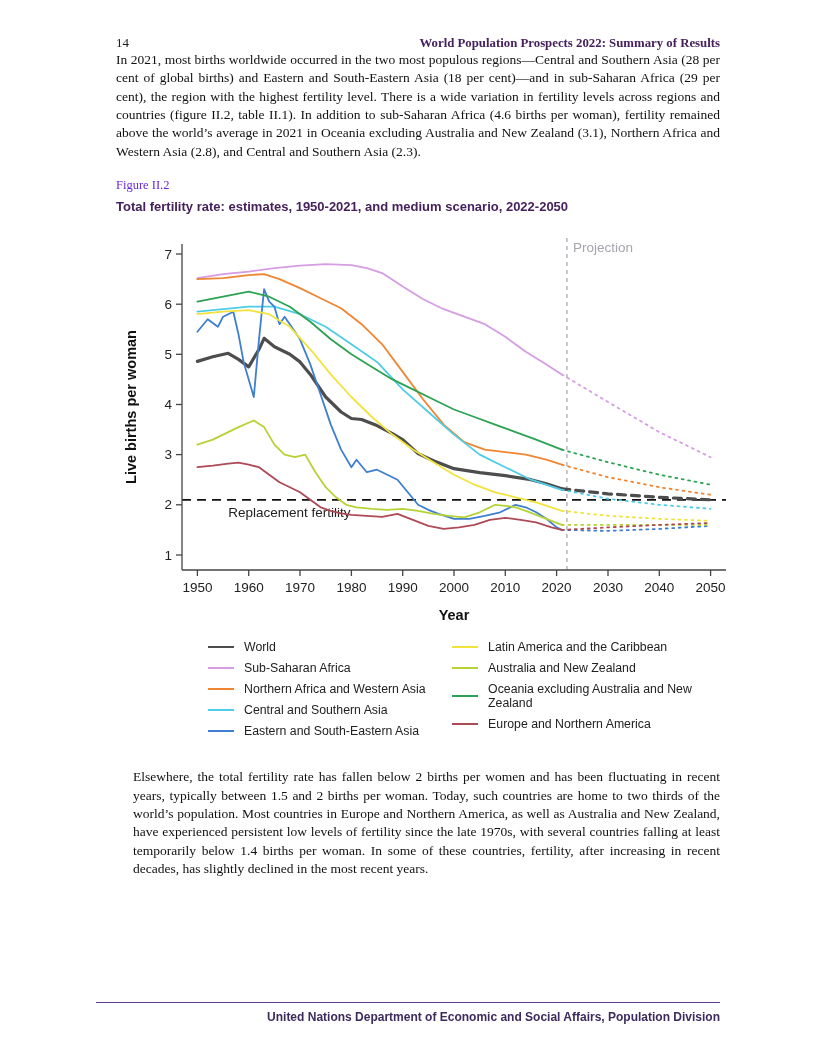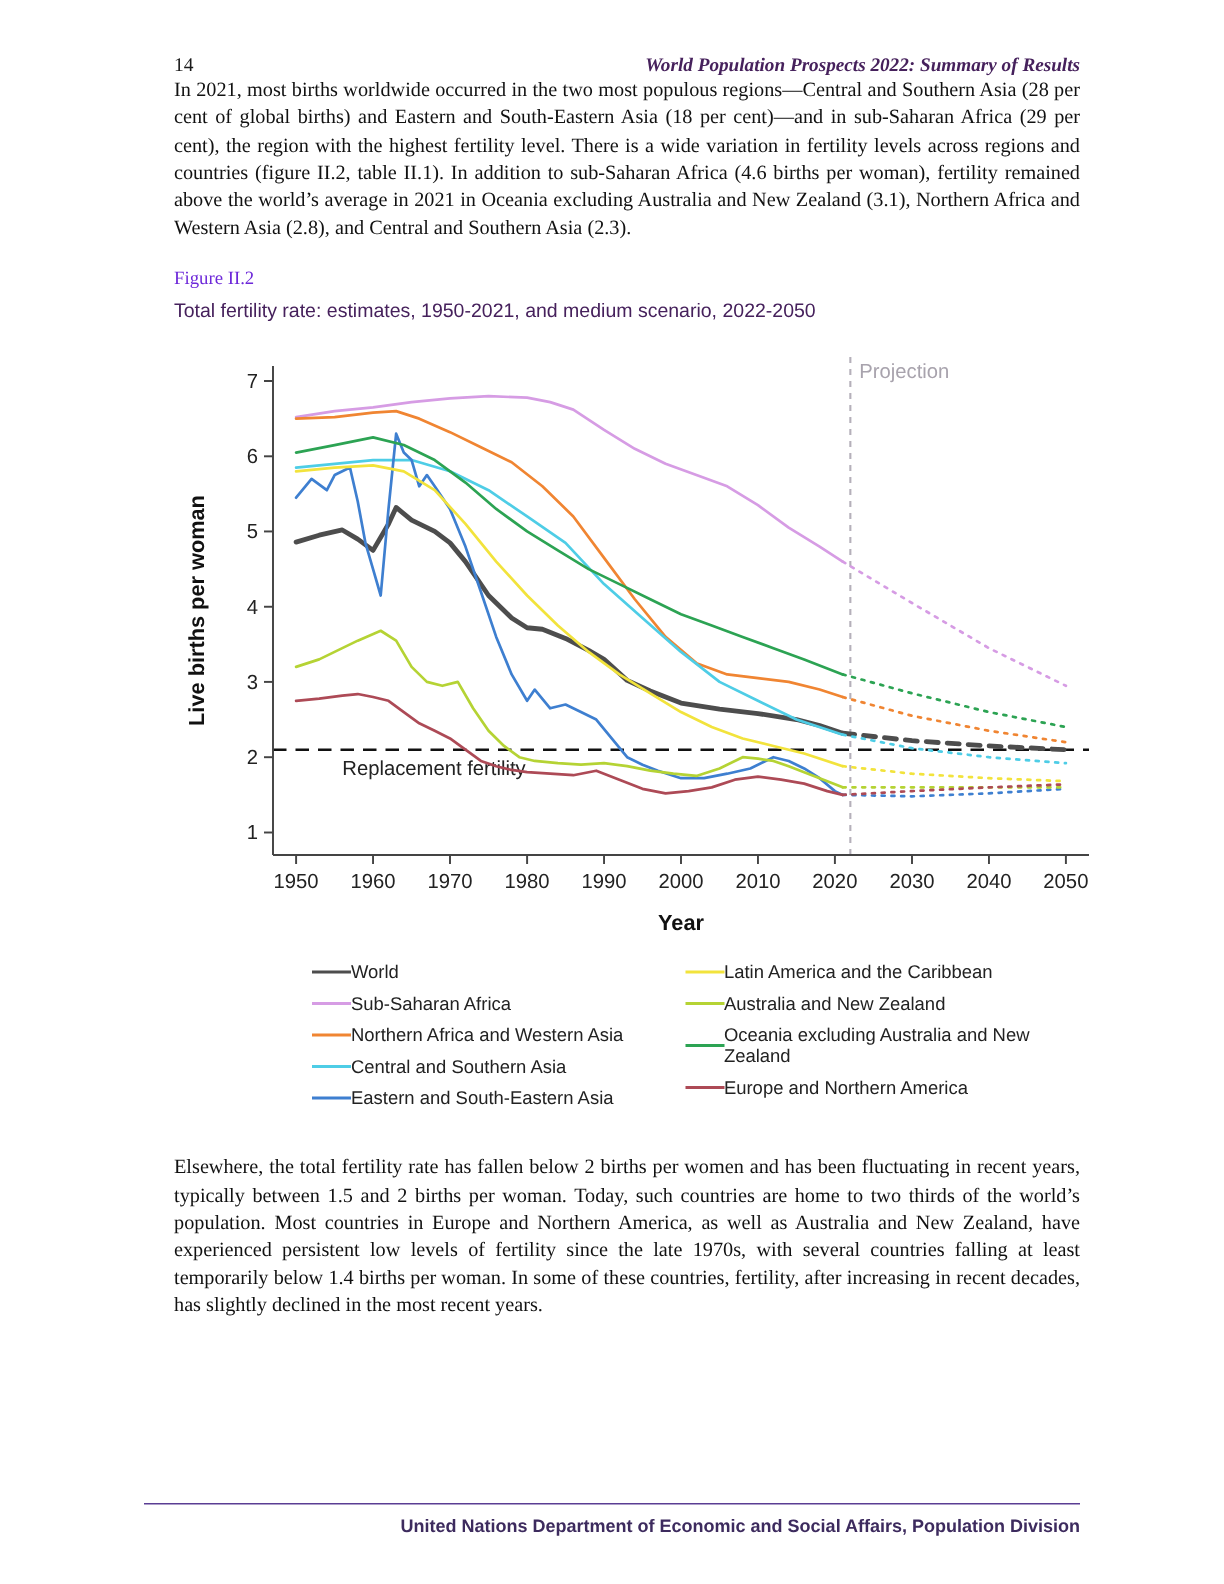--- a/index.html
+++ b/index.html
@@ -6,46 +6,46 @@
   html,body { background:#ffffff; }
   body {
     width:816px; height:1056px;
     font-family:"Liberation Serif", serif;
     color:#111; position:relative; overflow:hidden;
   }
   .page { padding:35px 96px 0 116px; }
 
   .header { display:flex; justify-content:space-between; align-items:baseline; }
   .page-number { font-size:13px; color:#1a1a1a; }
-  .header-title { font-size:12.8px; font-weight:bold; font-style:italic; color:#46215c; }
+  .header-title { font-size:12.8px; font-weight:bold; color:#46215c; }
 
   .body-text {
     font-size:13.5px; line-height:1.36;
     text-align:justify; color:#111;
   }
-  .body-text.second { margin-top:30px; }
+  .body-text.second { margin-top:30px;margin-left:17px; }
 
   .figure-label {
     margin-top:17px; font-family:Liberation Serif, serif;
     font-size:12.5px; color:#6d28d9;
   }
   .figure-title {
     margin-top:6px; font-family:"Liberation Sans", sans-serif;
-    font-size:13px; font-weight:normal; color:#46215c;
+    font-size:13px; font-weight:bold; color:#46215c;
   }
 
   .chart-wrap { margin-top:14px; margin-left:4px; }
 
   .legend {
     display:flex; margin-top:8px; margin-left:92px;
     font-family:"Liberation Sans", sans-serif; font-size:12.3px; color:#222;
   }
   .legend-col { display:flex; flex-direction:column; gap:7px; }
   .legend-col.first { width:262px; }
-  .legend-item { display:flex; align-items:center; }
+  .legend-item { display:flex; align-items:center; gap:10px; }
   .legend-swatch { width:26px; height:2px; display:inline-block; flex:0 0 26px; }
 
   .footer { position:absolute; left:96px; right:96px; bottom:32px; }
   .footer-rule { border-top:1.5px solid #5a3d94; margin-bottom:7px; }
   .footer-text {
     text-align:right; font-family:"Liberation Sans", sans-serif;
     font-size:12px; color:#3d2b5e;font-weight:bold;
   }
 </style>
 </head>

